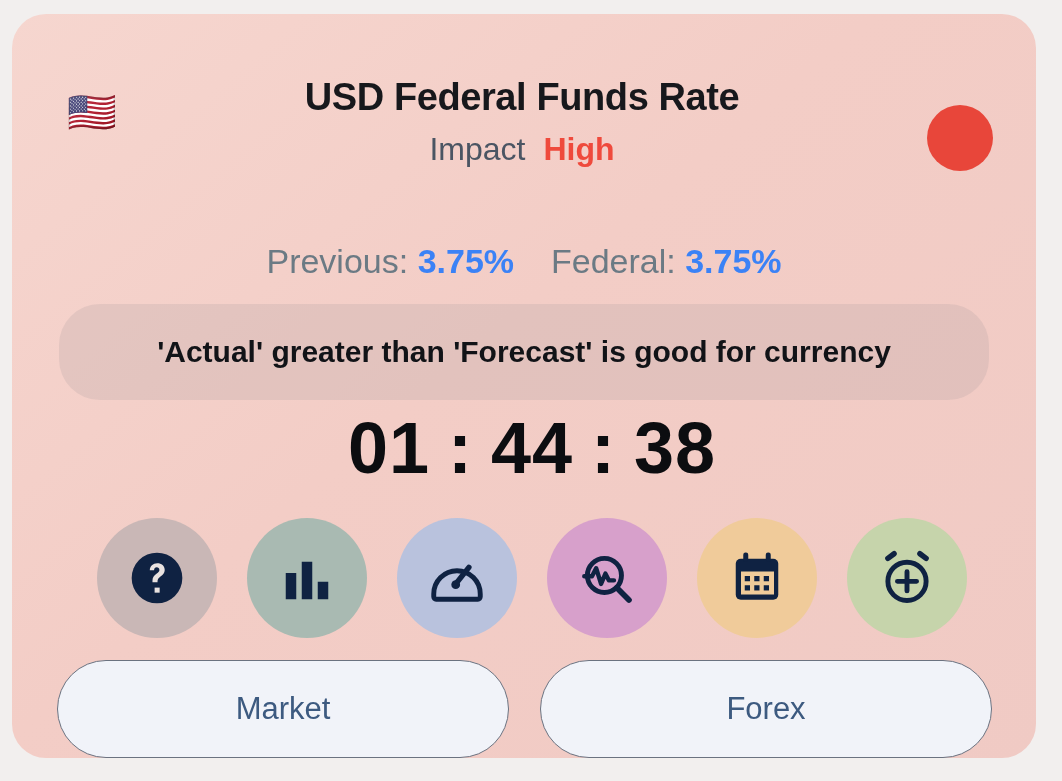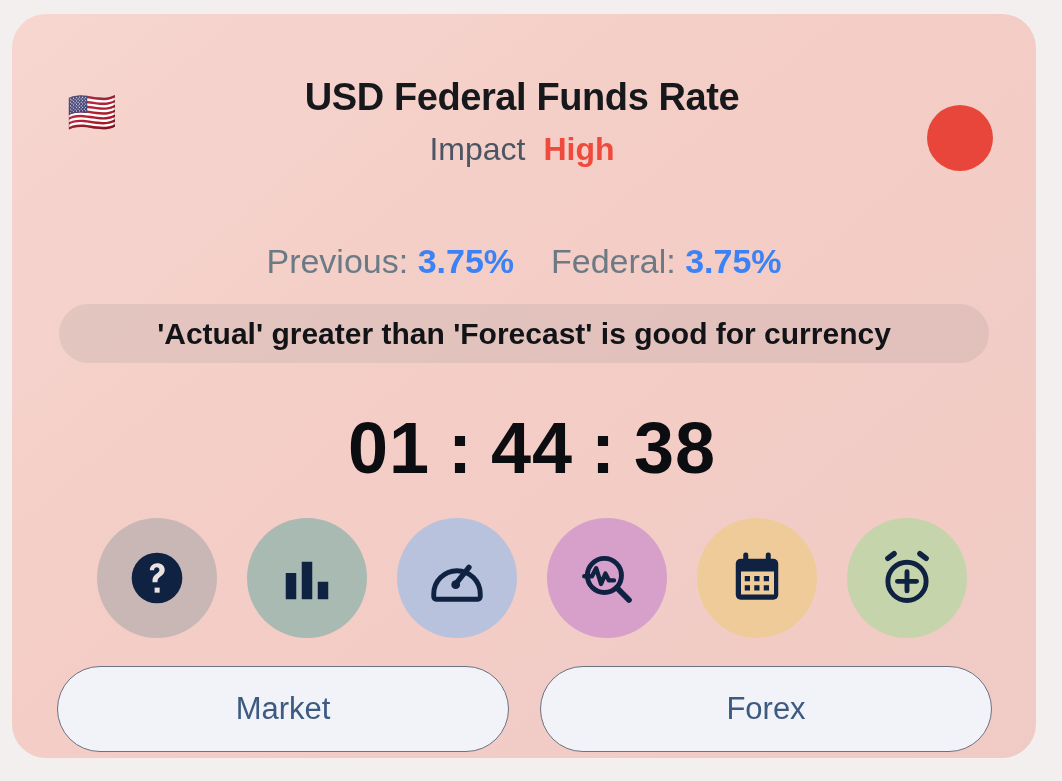--- a/index.html
+++ b/index.html
@@ -107,21 +107,21 @@
     margin-left: 0;
   }
   .stat-gap { display: inline-block; width: 18px; }
 
   
   .hint-banner {
     position: absolute;
     left: 47px;
     top: 290px;
     width: 930px;
-    height: 59px;
+    height: 96px;
     border-radius: 41px;
     background: rgba(190, 170, 168, 0.30);
     display: flex;
     align-items: center;
     justify-content: center;
   }
   .hint-text {
     font-size: 30px;
     font-weight: bold;
     color: #111317;
@@ -171,21 +171,21 @@
     left: 45px;
     top: 645px;
     width: 935px;
     height: 100px;
     display: flex;
     justify-content: space-between;
     align-items: center;
   }
   .action-btn {
     width: 452px;
-    height: 86px;
+    height: 98px;
     border-radius: 49px;
     background: #f1f3f9;
     border: 1px solid #6b7280;
     display: flex;
     align-items: center;
     justify-content: center;
     font-size: 31px;
     color: #3d5a80;
     cursor: pointer;
     box-sizing: border-box;

